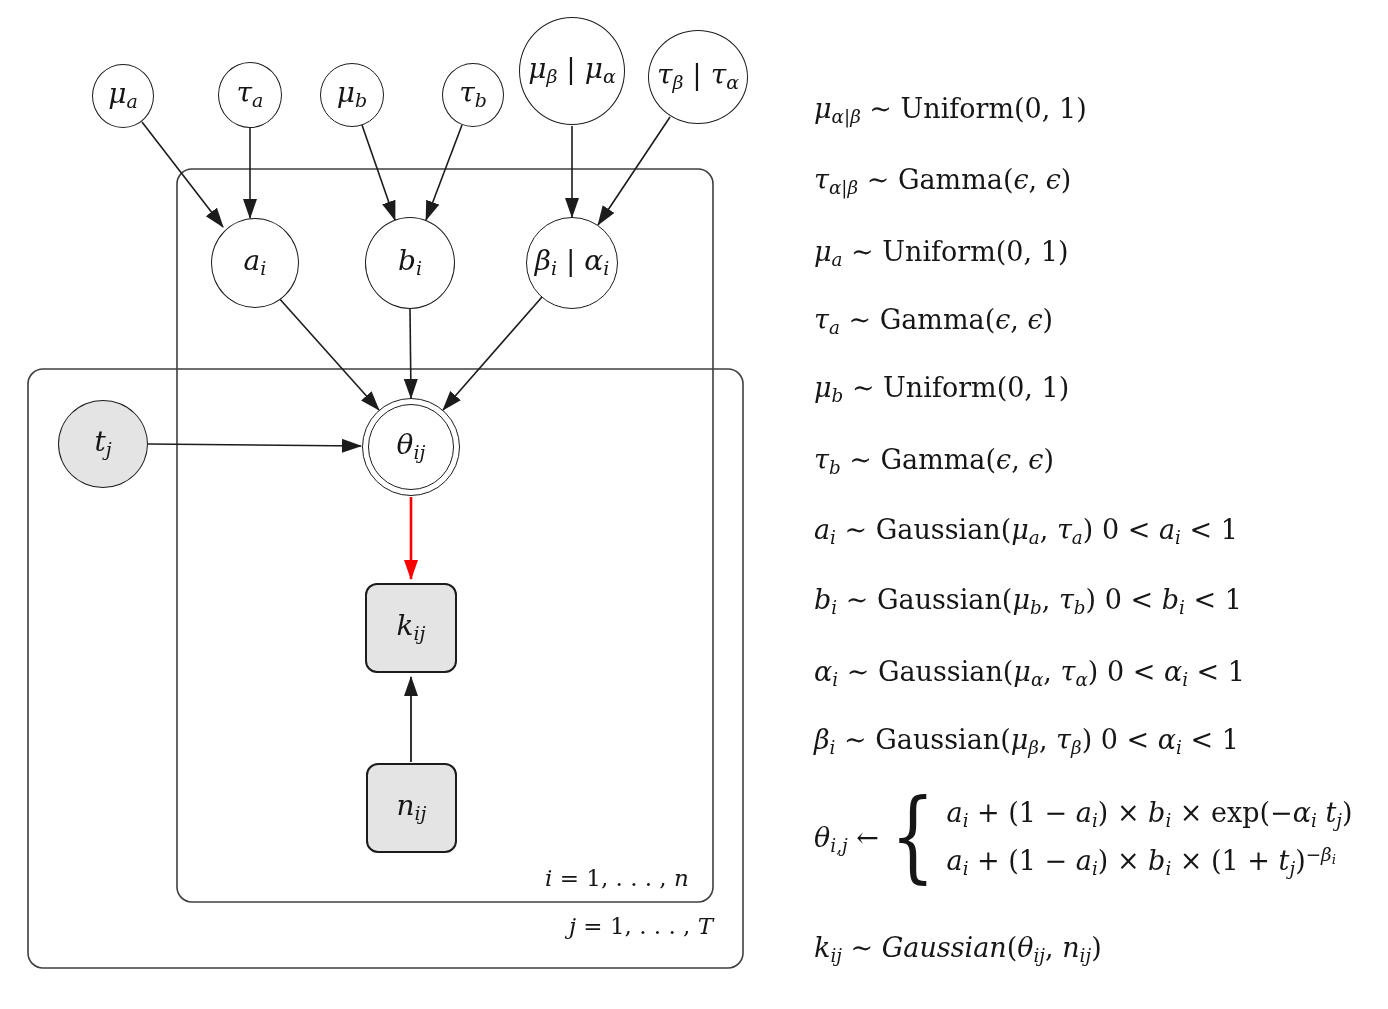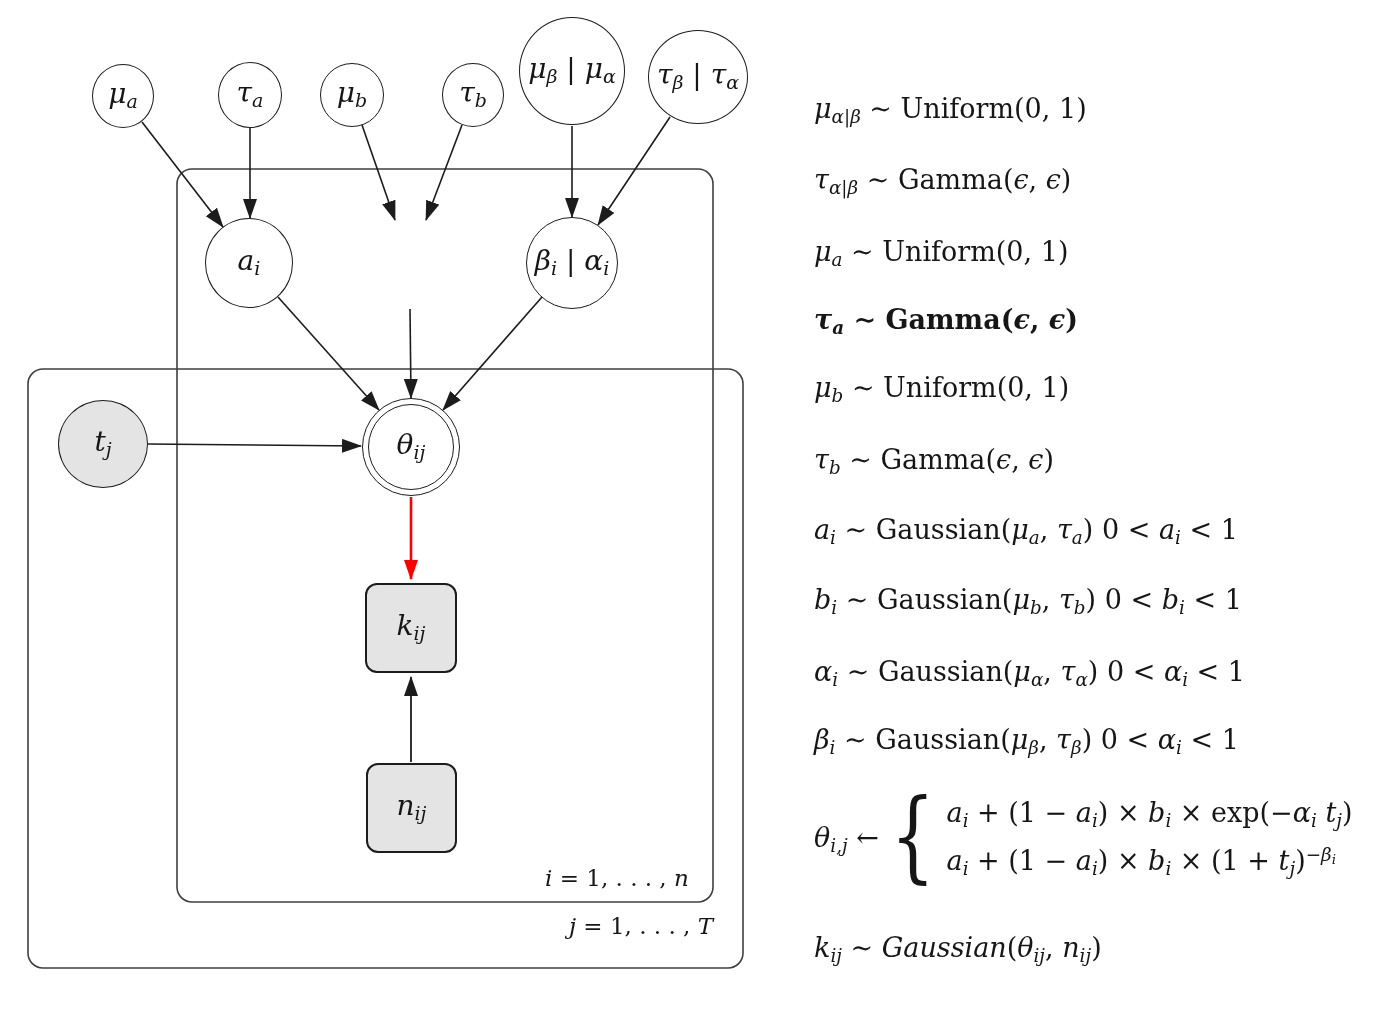--- a/index.html
+++ b/index.html
@@ -76,22 +76,25 @@
   <div class="node" style="left:442px;top:63px;width:62px;height:64px;">
       <span class="nlabel"><span class="seg-it">τ</span><span class="seg-sub">b</span></span>
     </div>
   <div class="node" style="left:519px;top:17px;width:106px;height:108px;">
       <span class="nlabel"><span class="seg-it">μ</span><span class="seg-sub">β</span><span class="seg-rm"> | </span><span class="seg-it">μ</span><span class="seg-sub">α</span></span>
     </div>
   <div class="node" style="left:648px;top:30px;width:100px;height:94px;">
       <span class="nlabel"><span class="seg-it">τ</span><span class="seg-sub">β</span><span class="seg-rm"> | </span><span class="seg-it">τ</span><span class="seg-sub">α</span></span>
     </div>
 
-  <div class="node" style="left:205px;top:218px;width:88px;height:90px;">
+  <div class="node" style="left:211px;top:218px;width:88px;height:90px;">
       <span class="nlabel"><span class="seg-it">a</span><span class="seg-sub">i</span></span>
+    </div>
+  <div class="node" style="left:365px;top:217px;width:90px;height:92px;">
+      <span class="nlabel"><span class="seg-it">b</span><span class="seg-sub">i</span></span>
     </div>
   <div class="node" style="left:526px;top:217px;width:92px;height:92px;">
       <span class="nlabel"><span class="seg-it">β</span><span class="seg-sub">i</span><span class="seg-rm"> | </span><span class="seg-it">α</span><span class="seg-sub">i</span></span>
     </div>
 
   <div class="node" style="left:362px;top:398px;width:98px;height:98px;">
     <span class="ring"></span>
     <span class="nlabel"><span class="seg-it">θ</span><span class="seg-sub">ij</span></span>
   </div>
 
@@ -105,21 +108,21 @@
   <div class="node square shaded" style="left:366px;top:763px;width:91px;height:90px;">
       <span class="nlabel"><span class="seg-it">n</span><span class="seg-sub">ij</span></span>
     </div>
 
   <div class="plate-label" style="left:545px;top:865px;width:140px;"><span class="seg-it">i</span><span class="seg-rm"> = 1, . . . , </span><span class="seg-it">n</span></div>
   <div class="plate-label" style="left:558px;top:913px;width:155px;"><span class="seg-it">j</span><span class="seg-rm"> = 1, . . . , </span><span class="seg-it">T</span></div>
 
   <div class="eq" style="top:91px;"><span class="seg-it">μ</span><span class="seg-sub">α|β</span><span class="seg-rm"> ∼ Uniform(0, 1)</span></div>
   <div class="eq" style="top:162px;"><span class="seg-it">τ</span><span class="seg-sub">α|β</span><span class="seg-rm"> ∼ Gamma(</span><span class="seg-it">ϵ</span><span class="seg-rm">, </span><span class="seg-it">ϵ</span><span class="seg-rm">)</span></div>
   <div class="eq" style="top:234px;"><span class="seg-it">μ</span><span class="seg-sub">a</span><span class="seg-rm"> ∼ Uniform(0, 1)</span></div>
-  <div class="eq" style="top:302px;font-weight:bold;"><span class="seg-it">τ</span><span class="seg-sub">a</span><span class="seg-rm"> ∼ Gamma(</span><span class="seg-it">ϵ</span><span class="seg-rm">, </span><span class="seg-it">ϵ</span><span class="seg-rm">)</span></div>
+  <div class="eq" style="top:302px;"><span class="seg-it">τ</span><span class="seg-sub">a</span><span class="seg-rm"> ∼ Gamma(</span><span class="seg-it">ϵ</span><span class="seg-rm">, </span><span class="seg-it">ϵ</span><span class="seg-rm">)</span></div>
   <div class="eq" style="top:370px;"><span class="seg-it">μ</span><span class="seg-sub">b</span><span class="seg-rm"> ∼ Uniform(0, 1)</span></div>
   <div class="eq" style="top:442px;text-align:center;"><span class="seg-it">τ</span><span class="seg-sub">b</span><span class="seg-rm"> ∼ Gamma(</span><span class="seg-it">ϵ</span><span class="seg-rm">, </span><span class="seg-it">ϵ</span><span class="seg-rm">)</span></div>
   <div class="eq" style="top:512px;"><span class="seg-it">a</span><span class="seg-sub">i</span><span class="seg-rm"> ∼ Gaussian(</span><span class="seg-it">μ</span><span class="seg-sub">a</span><span class="seg-rm">, </span><span class="seg-it">τ</span><span class="seg-sub">a</span><span class="seg-rm">)</span><span class="seg-rm">   0 &lt; </span><span class="seg-it">a</span><span class="seg-sub">i</span><span class="seg-rm"> &lt; 1</span></div>
   <div class="eq" style="top:582px;"><span class="seg-it">b</span><span class="seg-sub">i</span><span class="seg-rm"> ∼ Gaussian(</span><span class="seg-it">μ</span><span class="seg-sub">b</span><span class="seg-rm">, </span><span class="seg-it">τ</span><span class="seg-sub">b</span><span class="seg-rm">)</span><span class="seg-rm">   0 &lt; </span><span class="seg-it">b</span><span class="seg-sub">i</span><span class="seg-rm"> &lt; 1</span></div>
   <div class="eq" style="top:654px;"><span class="seg-it">α</span><span class="seg-sub">i</span><span class="seg-rm"> ∼ Gaussian(</span><span class="seg-it">μ</span><span class="seg-sub">α</span><span class="seg-rm">, </span><span class="seg-it">τ</span><span class="seg-sub">α</span><span class="seg-rm">)</span><span class="seg-rm">   0 &lt; </span><span class="seg-it">α</span><span class="seg-sub">i</span><span class="seg-rm"> &lt; 1</span></div>
   <div class="eq" style="top:722px;"><span class="seg-it">β</span><span class="seg-sub">i</span><span class="seg-rm"> ∼ Gaussian(</span><span class="seg-it">μ</span><span class="seg-sub">β</span><span class="seg-rm">, </span><span class="seg-it">τ</span><span class="seg-sub">β</span><span class="seg-rm">)</span><span class="seg-rm">   0 &lt; </span><span class="seg-it">α</span><span class="seg-sub">i</span><span class="seg-rm"> &lt; 1</span></div>
 
   <div class="eq eq-cases" style="top:793px;">
     <span><span class="seg-it">θ</span><span class="seg-sub">i,j</span><span class="seg-rm"> ← </span></span>
     <span class="brace">{</span>

